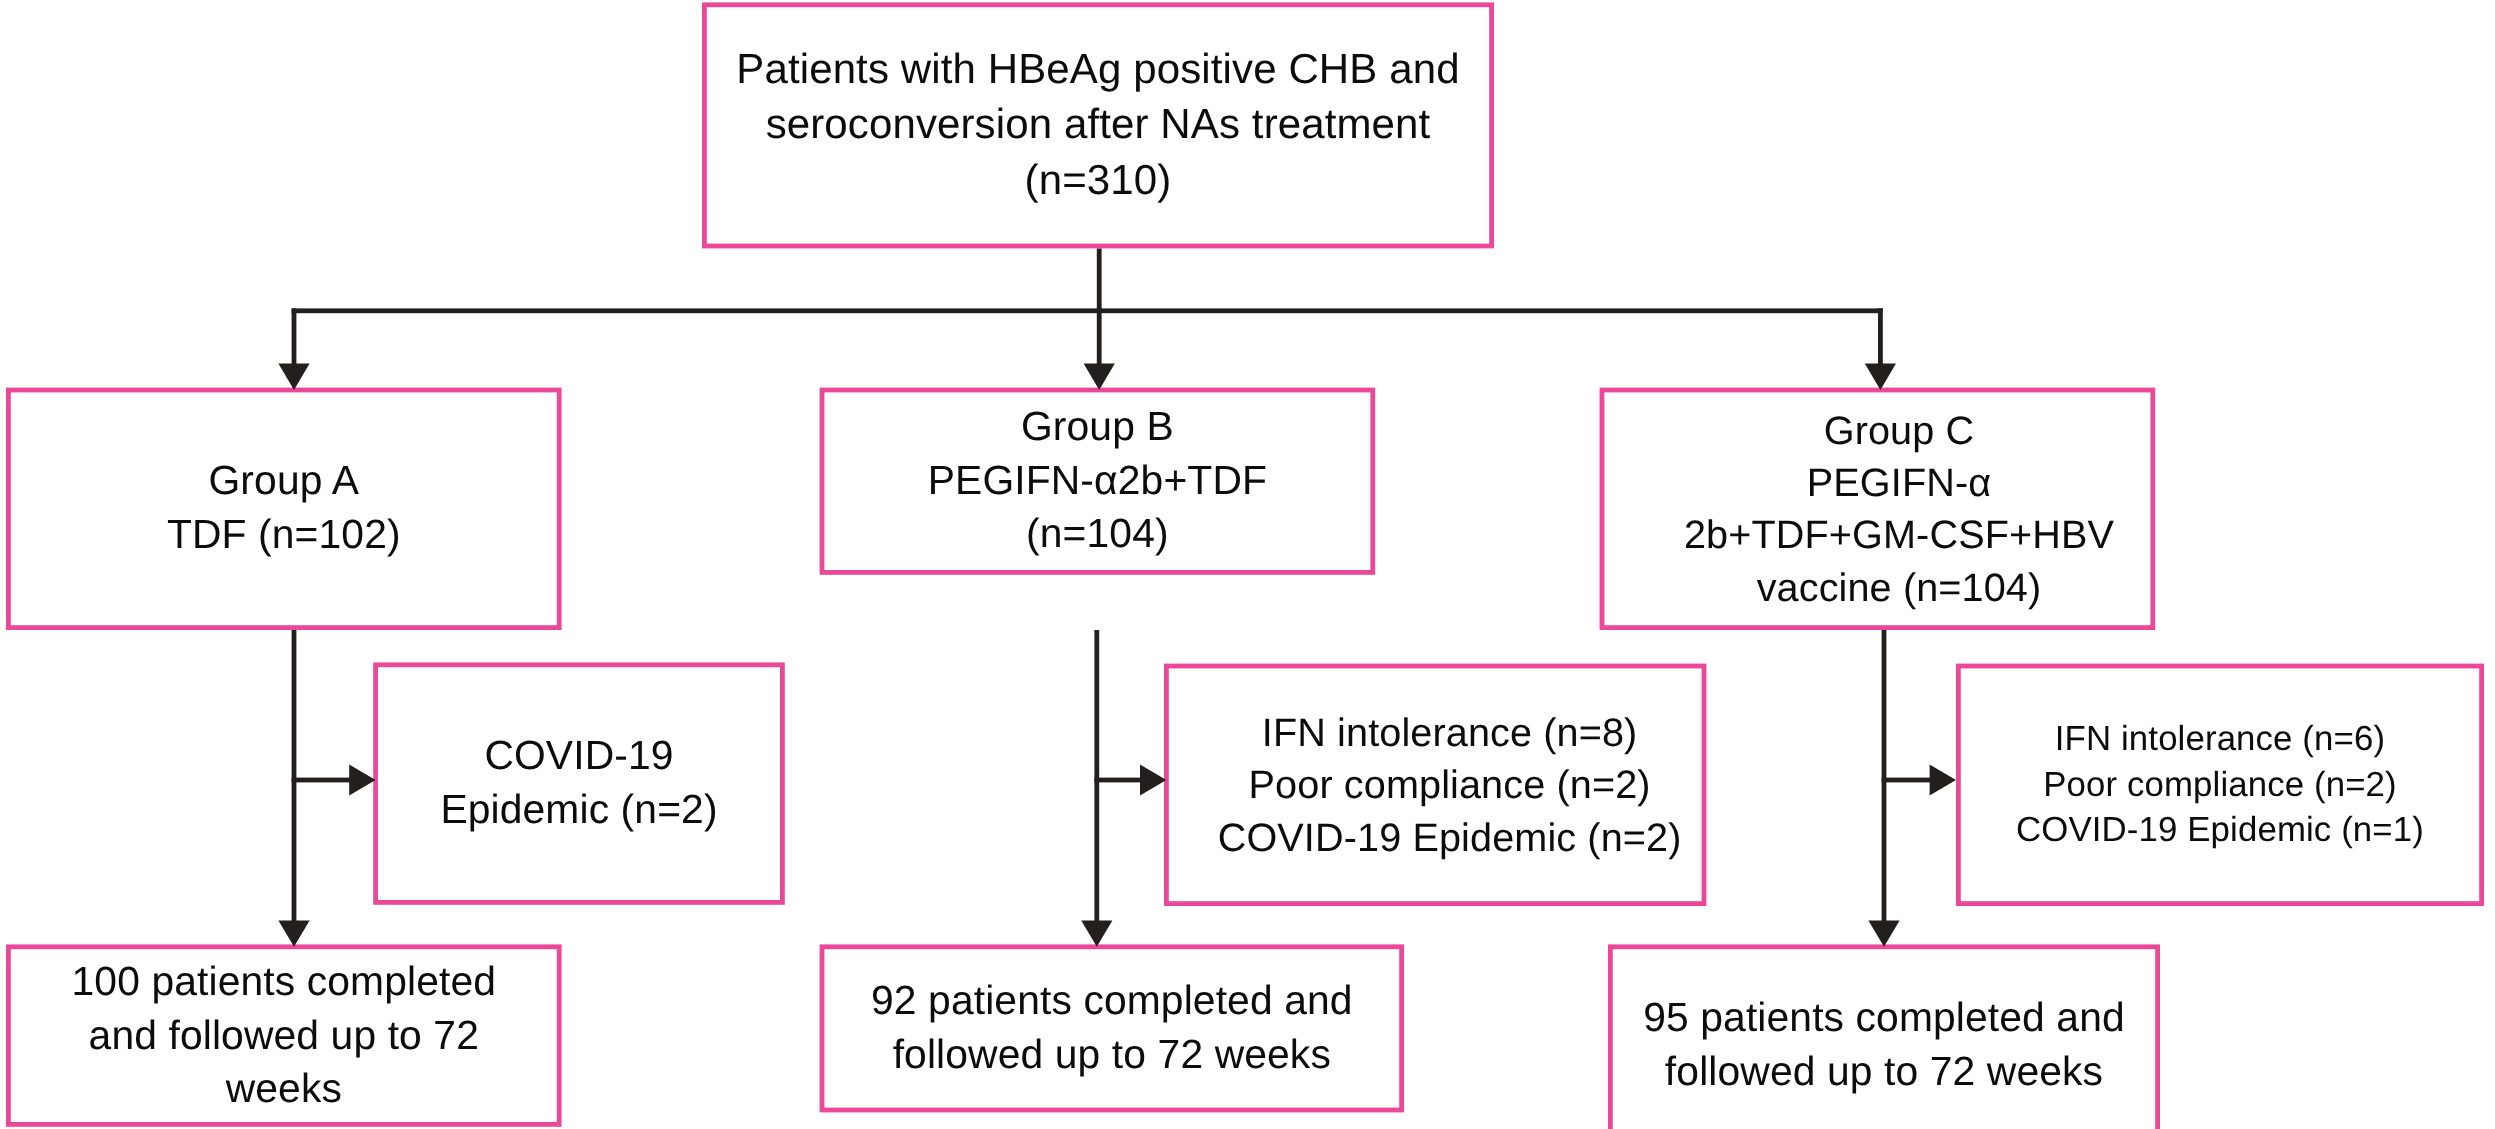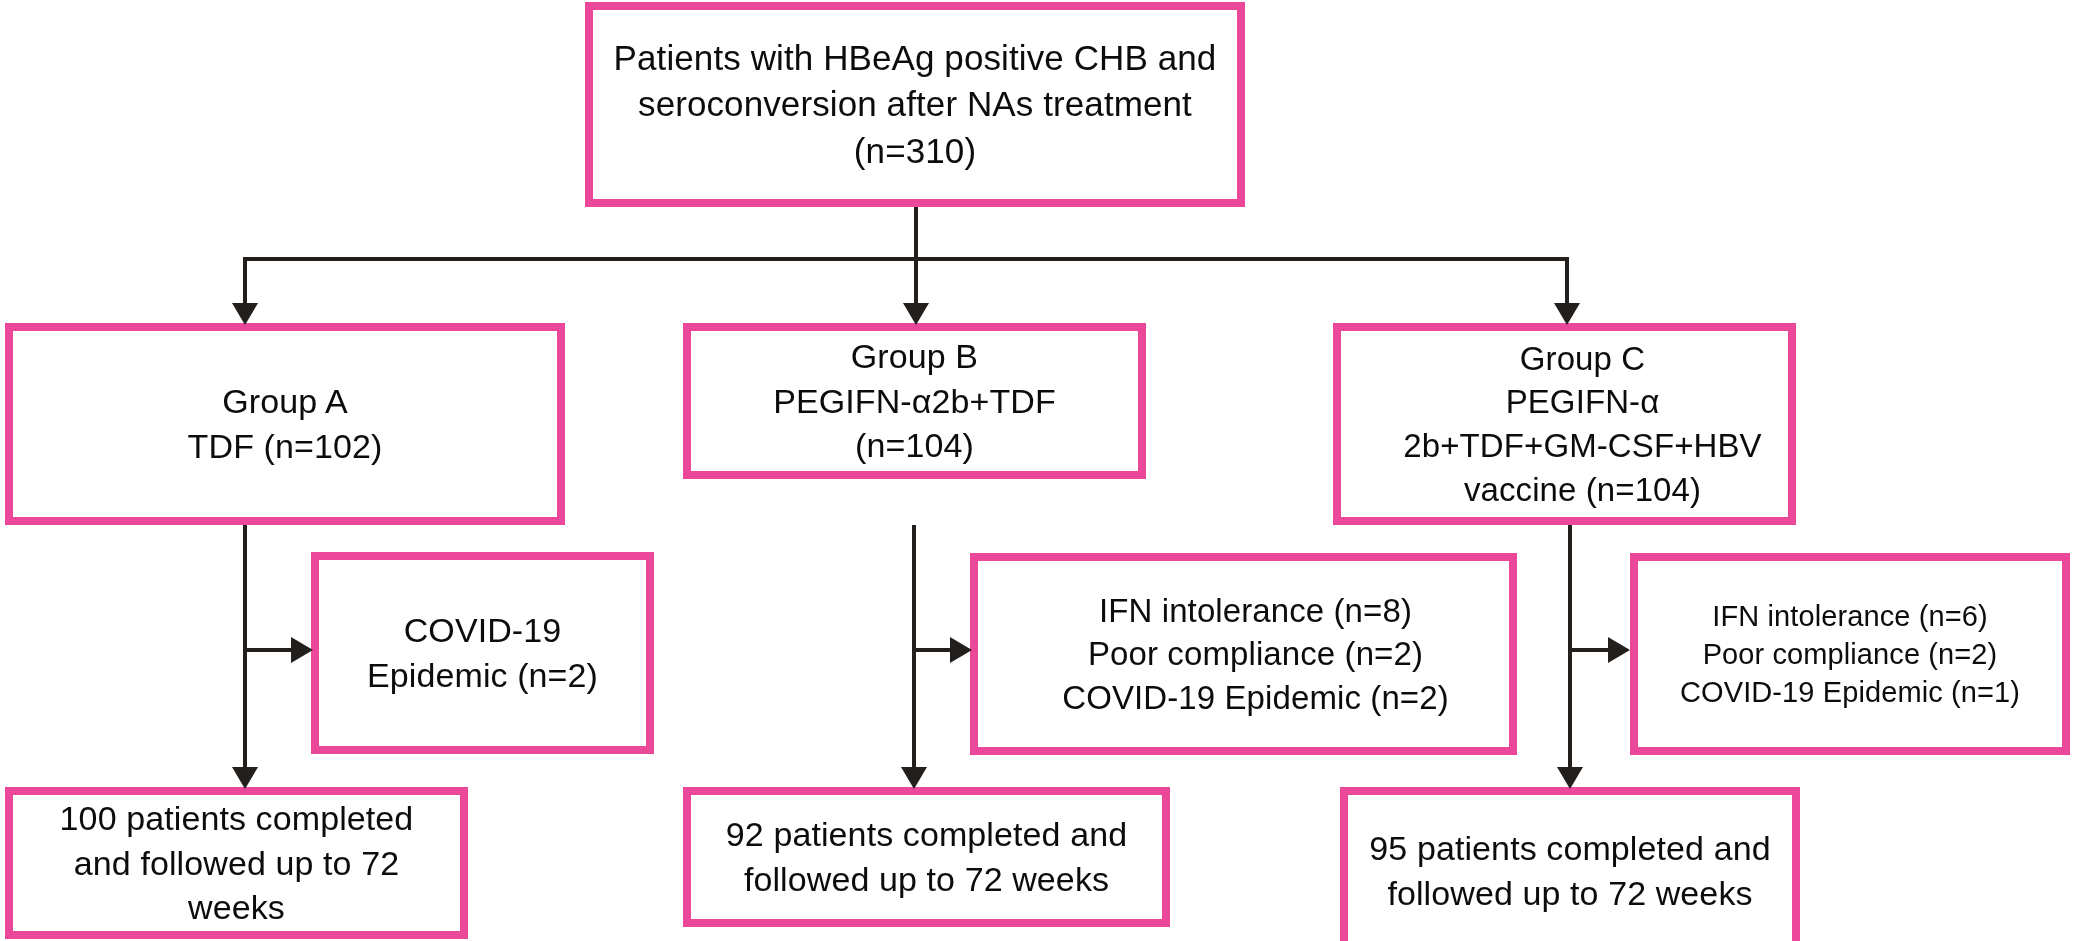--- a/index.html
+++ b/index.html
@@ -11,44 +11,44 @@
     position: relative;
     width: 2079px;
     height: 941px;
     background: #ffffff;
     font-family: "Liberation Sans", sans-serif;
     overflow: hidden;
   }
   .node {
     position: absolute;
     box-sizing: border-box;
-    border: 8px solid #ec4899;
+    border: 4px solid #ec4899;
     background: #ffffff;
     display: flex;
     align-items: center;
     justify-content: center;
     text-align: center;
     color: #0d0c0c;
     font-size: 34px;
     line-height: 1.32;
     letter-spacing: 0.1px;
     padding: 4px 10px;
     z-index: 2;
   }
   .node .txt { white-space: pre-line; display: block; width: 100%; }
 
   
   #root-node   { left: 585px;  top: 2px;   width: 660px; height: 205px; font-size: 35px; }
 
-  #group-a     { left: 5px;    top: 323px; width: 560px; height: 202px; }
+  #group-a     { left: 5px;    top: 323px; width: 463px; height: 202px; }
   #group-b     { left: 683px;  top: 323px; width: 463px; height: 156px; }
   #group-c     { left: 1333px; top: 323px; width: 463px; height: 202px; font-size: 33px; padding-left: 46px; }
 
   #excl-a      { left: 311px;  top: 552px; width: 343px; height: 202px; }
-  #excl-b      { left: 970px;  top: 553px; width: 547px; height: 202px; font-size: 33px; padding-left: 34px; }
+  #excl-b      { left: 970px;  top: 553px; width: 452px; height: 202px; font-size: 33px; padding-left: 34px; }
   #excl-c      { left: 1630px; top: 553px; width: 440px; height: 202px; font-size: 29px; }
 
   #final-a     { left: 5px;    top: 787px; width: 463px; height: 152px; }
   #final-b     { left: 683px;  top: 787px; width: 487px; height: 140px; }
   #final-c     { left: 1340px; top: 787px; width: 460px; height: 168px; }
 
   
   .vline {
     position: absolute;
     width: 4px;

